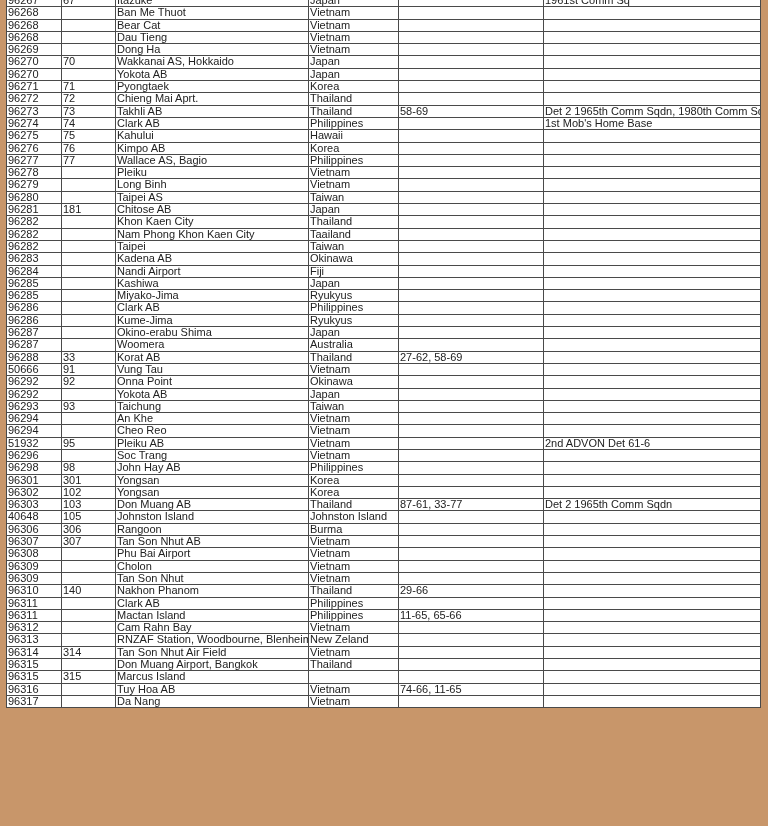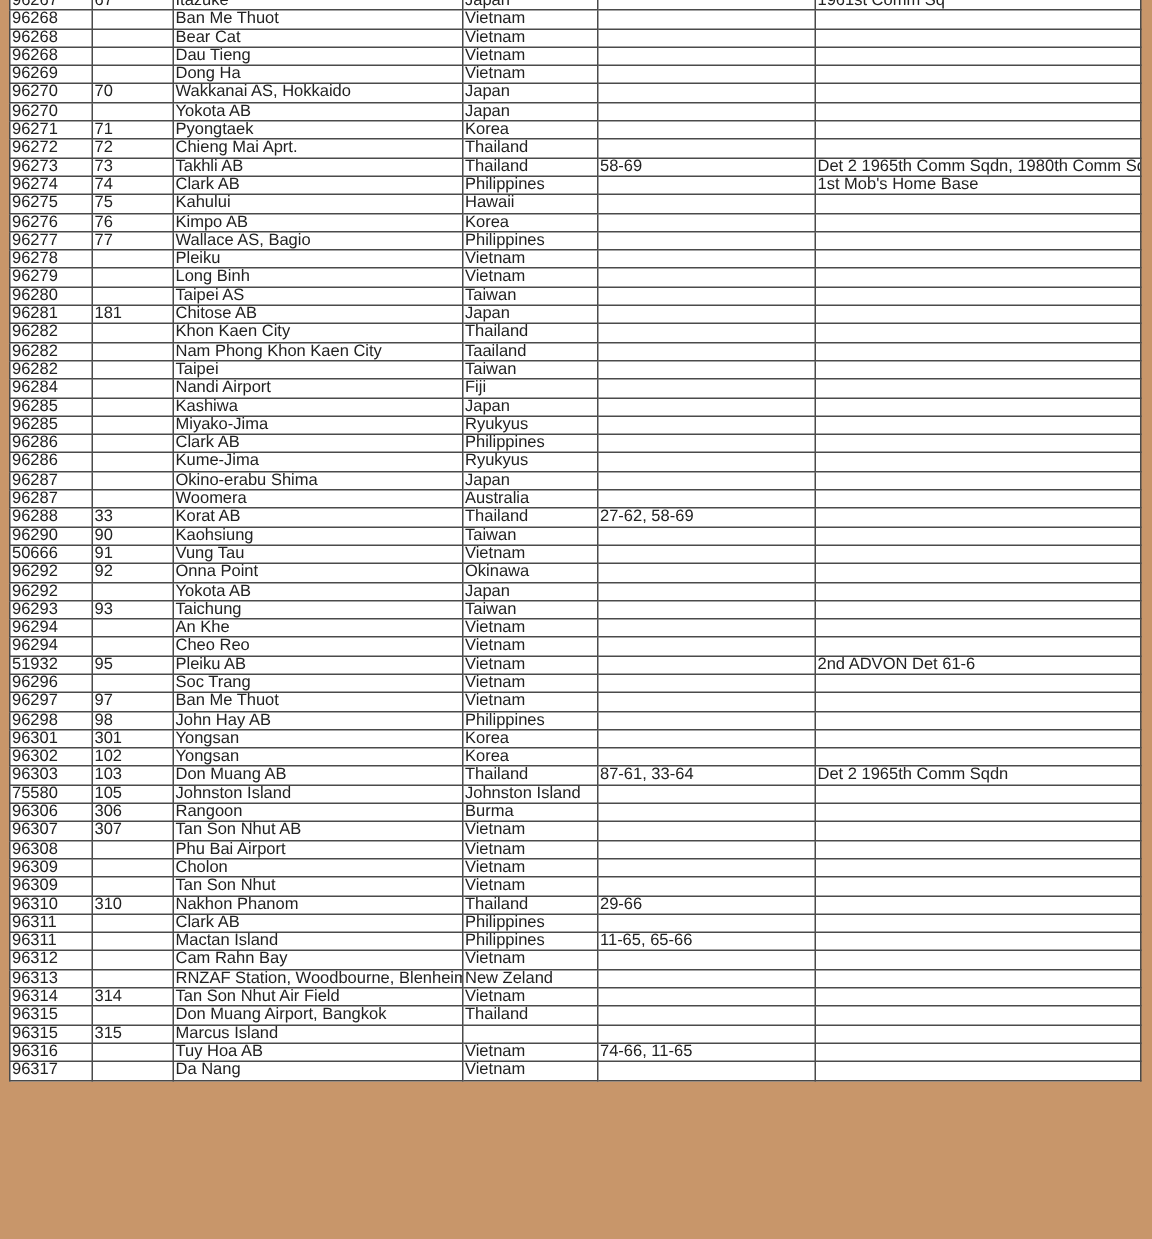--- a/index.html
+++ b/index.html
@@ -217,20 +217,28 @@
         </tr>
         <tr>
           <td>96282</td>
           <td></td>
           <td>Taipei</td>
           <td>Taiwan</td>
           <td></td>
           <td></td>
         </tr>
         <tr>
+          <td>96283</td>
+          <td></td>
+          <td>Kadena AB</td>
+          <td>Okinawa</td>
+          <td></td>
+          <td></td>
+        </tr>
+        <tr>
           <td>96284</td>
           <td></td>
           <td>Nandi Airport</td>
           <td>Fiji</td>
           <td></td>
           <td></td>
         </tr>
         <tr>
           <td>96285</td>
           <td></td>
@@ -278,28 +286,20 @@
           <td>Australia</td>
           <td></td>
           <td></td>
         </tr>
         <tr>
           <td>96288</td>
           <td>33</td>
           <td>Korat AB</td>
           <td>Thailand</td>
           <td>27-62, 58-69</td>
-          <td></td>
-        </tr>
-        <tr>
-          <td>96290</td>
-          <td>90</td>
-          <td>Kaohsiung</td>
-          <td>Taiwan</td>
-          <td></td>
           <td></td>
         </tr>
         <tr>
           <td>50666</td>
           <td>91</td>
           <td>Vung Tau</td>
           <td>Vietnam</td>
           <td></td>
           <td></td>
         </tr>
@@ -353,28 +353,20 @@
         </tr>
         <tr>
           <td>96296</td>
           <td></td>
           <td>Soc Trang</td>
           <td>Vietnam</td>
           <td></td>
           <td></td>
         </tr>
         <tr>
-          <td>96297</td>
-          <td>97</td>
-          <td>Ban Me Thuot</td>
-          <td>Vietnam</td>
-          <td></td>
-          <td></td>
-        </tr>
-        <tr>
           <td>96298</td>
           <td>98</td>
           <td>John Hay AB</td>
           <td>Philippines</td>
           <td></td>
           <td></td>
         </tr>
         <tr>
           <td>96301</td>
           <td>301</td>
@@ -389,25 +381,25 @@
           <td>Yongsan</td>
           <td>Korea</td>
           <td></td>
           <td></td>
         </tr>
         <tr>
           <td>96303</td>
           <td>103</td>
           <td>Don Muang AB</td>
           <td>Thailand</td>
-          <td>87-61, 33-64</td>
+          <td>87-61, 33-77</td>
           <td>Det 2 1965th Comm Sqdn</td>
         </tr>
         <tr>
-          <td>75580</td>
+          <td>40648</td>
           <td>105</td>
           <td>Johnston Island</td>
           <td>Johnston Island</td>
           <td></td>
           <td></td>
         </tr>
         <tr>
           <td>96306</td>
           <td>306</td>
           <td>Rangoon</td>
@@ -442,21 +434,21 @@
         <tr>
           <td>96309</td>
           <td></td>
           <td>Tan Son Nhut</td>
           <td>Vietnam</td>
           <td></td>
           <td></td>
         </tr>
         <tr>
           <td>96310</td>
-          <td>310</td>
+          <td>140</td>
           <td>Nakhon Phanom</td>
           <td>Thailand</td>
           <td>29-66</td>
           <td></td>
         </tr>
         <tr>
           <td>96311</td>
           <td></td>
           <td>Clark AB</td>
           <td>Philippines</td>

